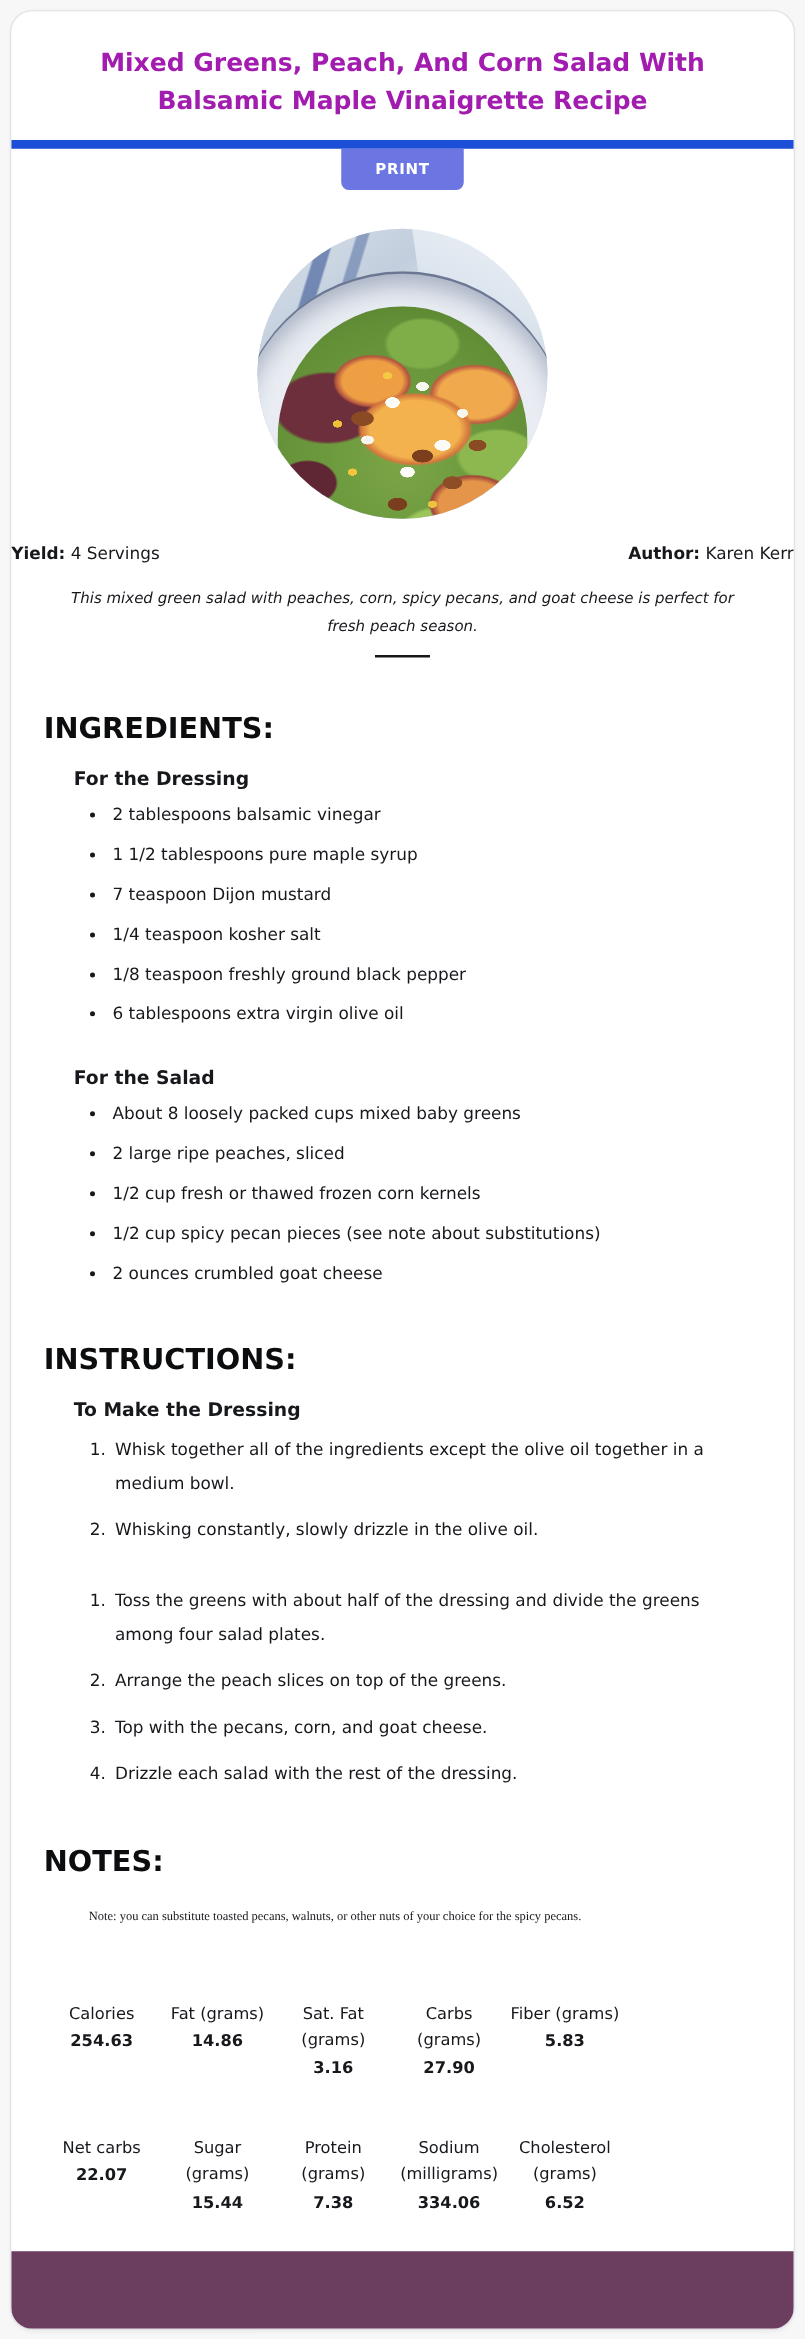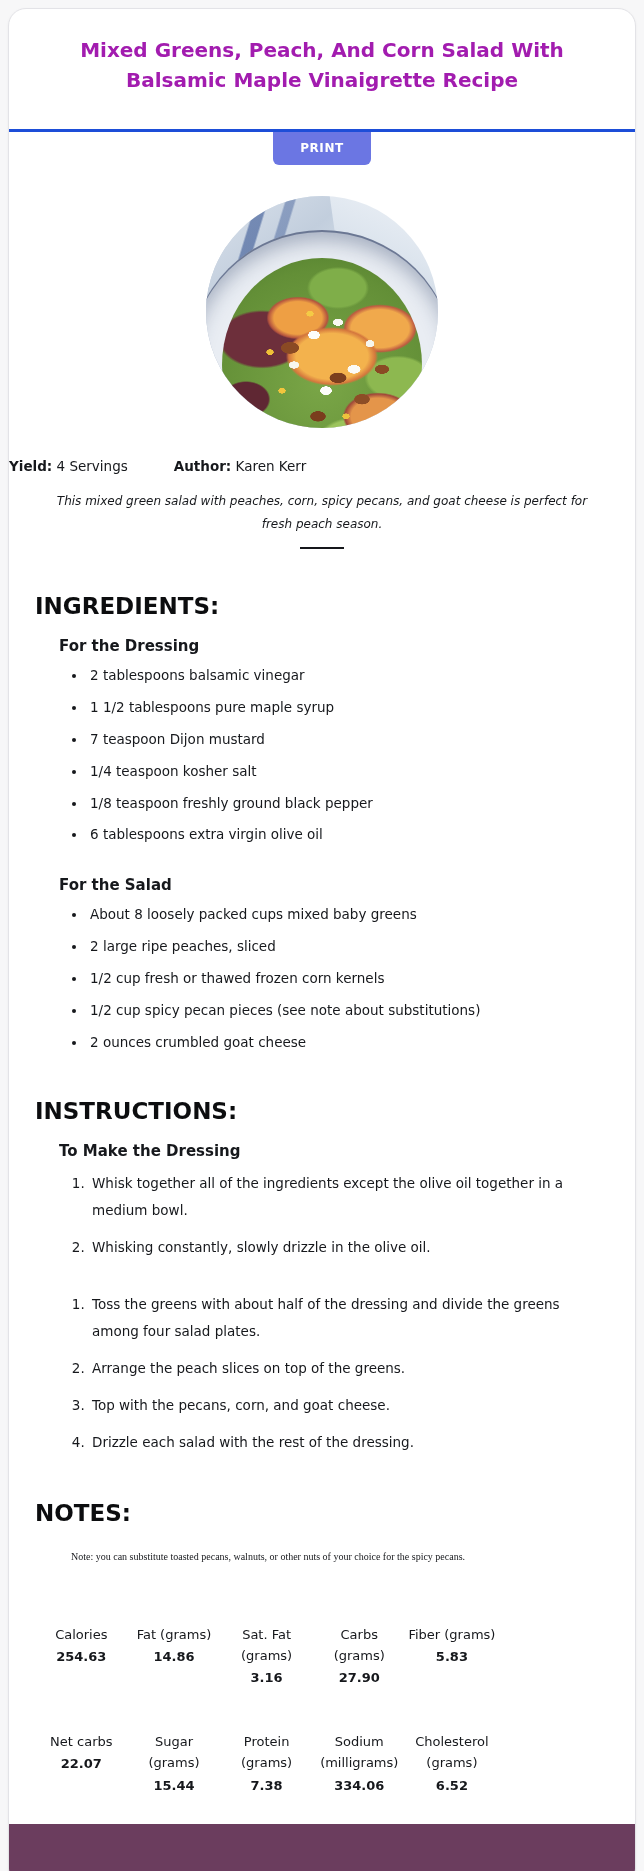--- a/index.html
+++ b/index.html
@@ -24,22 +24,22 @@
   .title{
     margin:26px 40px 0;
     text-align:center;
     font-size:20px;
     font-weight:700;
     line-height:1.5;
     color:#a21caf;
   }
   
   .print-row{
-    margin-top:34px;
-    border-top:3px solid #1d4ed8;
+    margin-top:17px;
+    border-top:7px solid #1d4ed8;
     text-align:center;
     height:34px;
   }
   .print-btn{
     border:none;
     background:#6b76e3;
     color:#fff;
     font-family:inherit;
     font-size:12px;
     font-weight:700;
@@ -104,22 +104,22 @@
       radial-gradient(40px 30px at 12% 66%, #5f2733 56%, transparent 61%),
       
       radial-gradient(60px 40px at 66% 86%, #9cc45c 55%, transparent 62%),
       radial-gradient(54px 36px at 88% 56%, #8db850 55%, transparent 62%),
       radial-gradient(50px 34px at 58% 14%, #7fae49 55%, transparent 62%),
       
       radial-gradient(circle at 50% 58%, #7aa647 0%, #638f37 70%, #4f7a2c 100%);
   }
   
   .meta{
-    display:flex;justify-content:flex-start;gap:46px;
-    margin-top:30px;
+    display:flex;justify-content:space-between;gap:46px;
+    margin-top:20px;
     font-size:13.5px;
   }
   .meta b{font-weight:700;}
   
   .desc{
     margin:16px 38px 0;
     text-align:center;
     font-style:italic;
     font-size:12px;
     line-height:1.95;

